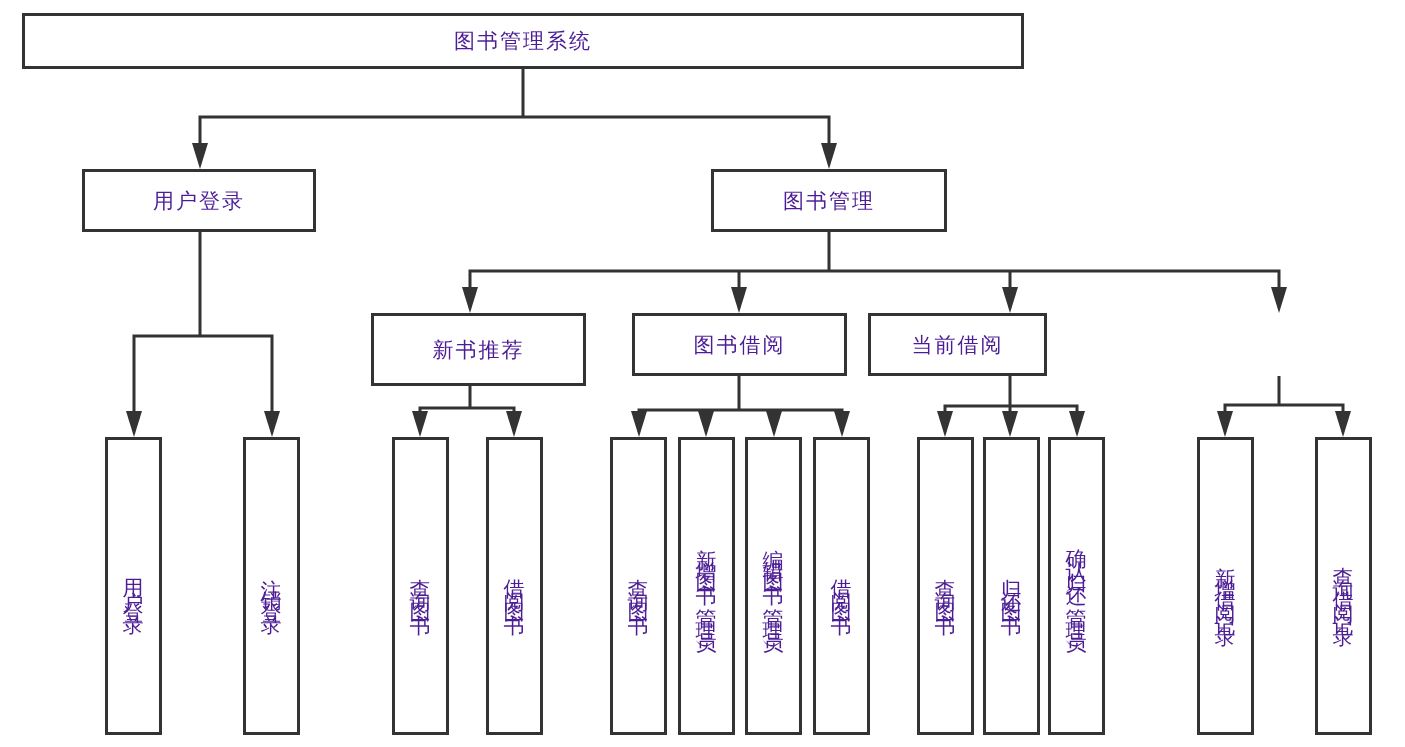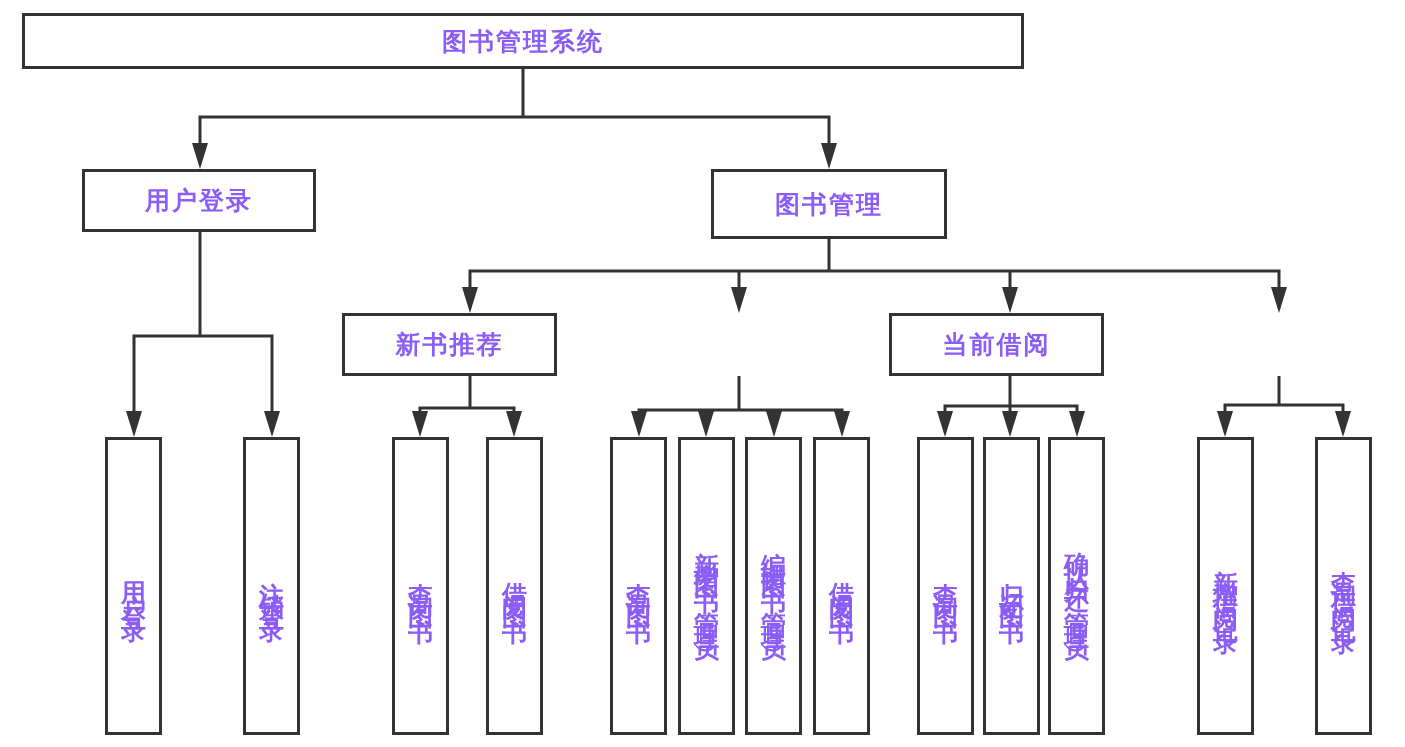--- a/index.html
+++ b/index.html
@@ -5,21 +5,21 @@
   html,body{margin:0;padding:0;background:#ffffff;}
   body{
     width:1405px;height:747px;position:relative;overflow:hidden;
     font-family:"Liberation Sans","DejaVu Sans",sans-serif;
   }
   .canvas{position:absolute;left:0;top:0;width:1405px;height:747px;}
   .connectors{position:absolute;left:0;top:0;}
   .box{
     position:absolute;background:#ffffff;border:3px solid #333333;
     box-sizing:border-box;display:flex;align-items:center;justify-content:center;
-    font-size:25px;color:#8b5cf6;letter-spacing:2px;white-space:nowrap;font-weight:bold;
+    font-size:21px;color:#4c1d95;letter-spacing:2px;white-space:nowrap;
   }
   .leaf{top:437px;width:57px;height:298px;}
   .leaf .vtext{
     writing-mode:vertical-rl;text-orientation:mixed;
     letter-spacing:12px;line-height:1;white-space:pre;
   }
   .watermark{
     position:absolute;left:1188px;top:713px;width:210px;
     font-size:19px;letter-spacing:1px;color:#a9a9a9;
     text-shadow:0 0 2px #ffffff;white-space:nowrap;
@@ -66,24 +66,25 @@
       <path d="M1002 411 L1018 411 L1010 437 Z"></path>
       <path d="M1069 411 L1085 411 L1077 437 Z"></path>
       <path d="M1217 411 L1233 411 L1225 437 Z"></path>
       <path d="M1335 411 L1351 411 L1343 437 Z"></path>
     </g>
   </svg>
 
   <div class="box" style="left:22px;top:13px;width:1002px;height:56px">图书管理系统</div>
 
   <div class="box" style="left:82px;top:169px;width:234px;height:63px">用户登录</div>
-  <div class="box" style="left:711px;top:169px;width:236px;height:70px">图书管理</div>
+  <div class="box" style="left:711px;top:169px;width:236px;height:63px">图书管理</div>
 
-  <div class="box" style="left:342px;top:313px;width:215px;height:63px">新书推荐</div>
-  <div class="box" style="left:889px;top:313px;width:215px;height:63px">当前借阅</div>
+  <div class="box" style="left:371px;top:313px;width:215px;height:73px">新书推荐</div>
+  <div class="box" style="left:632px;top:313px;width:215px;height:63px">图书借阅</div>
+  <div class="box" style="left:868px;top:313px;width:179px;height:63px">当前借阅</div>
 
   <div class="box leaf" style="left:105px">
     <span class="vtext">用户登录</span>
   </div>
   <div class="box leaf" style="left:243px">
     <span class="vtext">注销登录</span>
   </div>
 
   <div class="box leaf" style="left:392px">
     <span class="vtext">查询图书</span>

